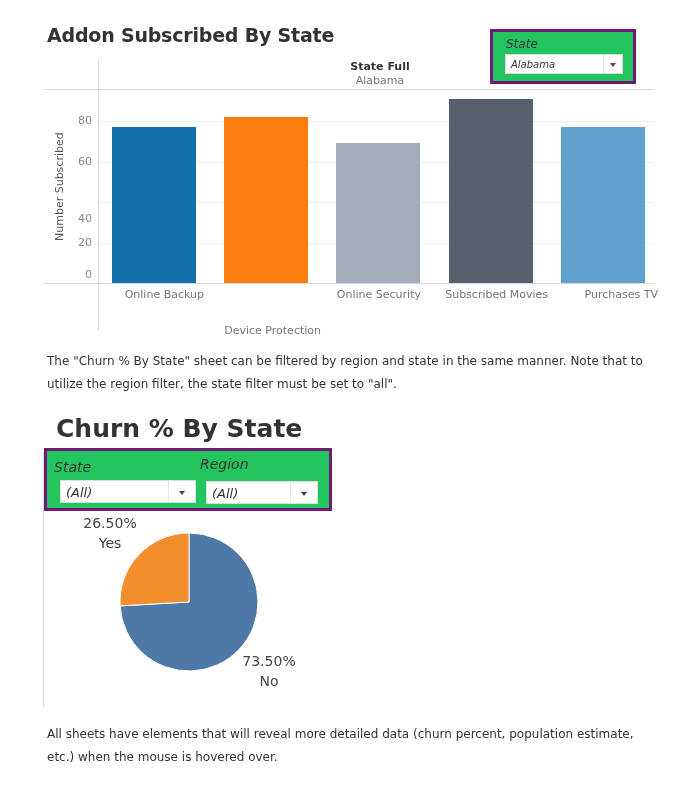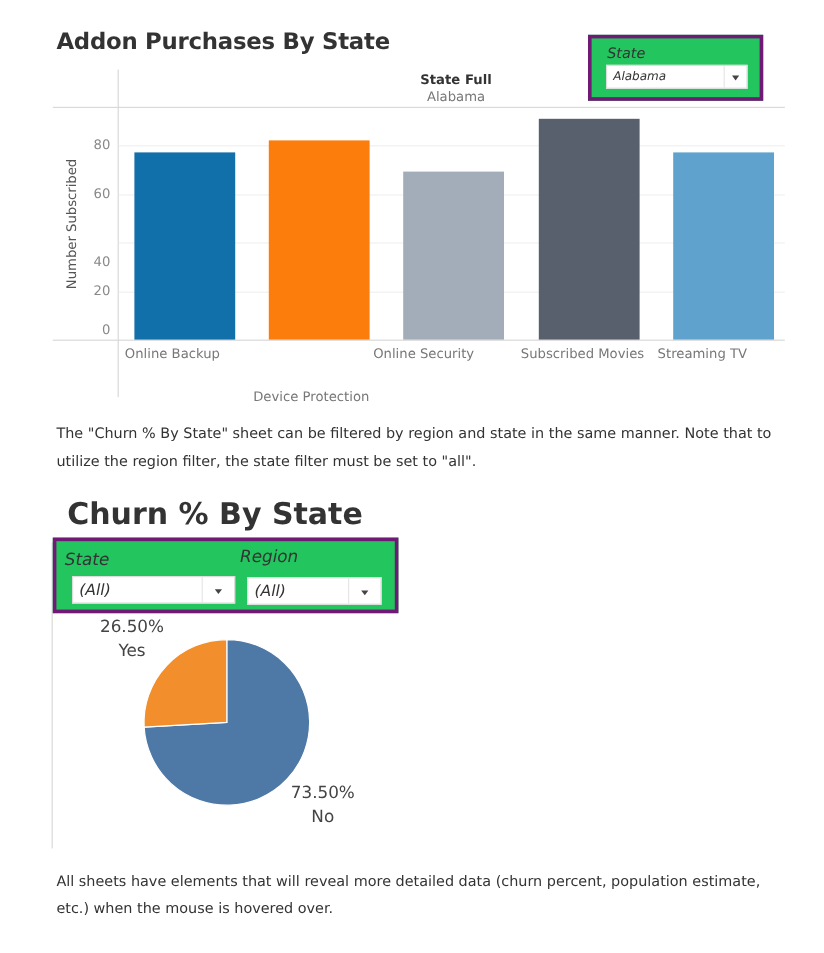--- a/index.html
+++ b/index.html
@@ -20,35 +20,35 @@
 
   .col-header-title { font-size: 11px; font-weight: bold; color: #333; text-align: center; }
   .col-header-value { font-size: 11px; color: #777; text-align: center; }
 
   .hline { height: 1px; background: #d9d9d9; }
   .vline { width: 1px; background: #d9d9d9; }
   .grid { height: 1px; background: #f0f0f0; }
   .ytick { font-size: 11px; color: #888; text-align: right; width: 30px; }
   .ylabel { font-size: 11px; color: #555; transform: rotate(-90deg); transform-origin: left top; white-space: nowrap; }
   .bar { position: absolute; }
-  .xtick { font-size: 11px; color: #777; text-align: left; white-space: nowrap; }
+  .xtick { font-size: 11px; color: #777; text-align: right; white-space: nowrap; }
 
   .para { left: 47px; font-size: 12px; color: #333; line-height: 23px; width: 610px; }
 
   
   .pie-title { left: 56px; top: 414px; font-size: 25px; font-weight: bold; color: #333; }
   .pie-filter-label { font-size: 14px; color: #333; }
   .pie-select { font-size: 13px; }
   .pie-select .arrow { width: 26px; }
   .pie-label { font-size: 14px; color: #444; text-align: center; line-height: 20px; }
 </style>
 </head>
 <body>
 
-<div class="abs bar-title">Addon Purchases By State</div>
+<div class="abs bar-title">Addon Subscribed By State</div>
 
 <div class="abs filter-box" style="left:490px; top:29px; width:146px; height:55px;">
   <div class="abs filter-label" style="left:13px; top:5px;">State</div>
   <div class="select" style="left:12px; top:22px; width:118px; height:20px;">
     <span class="val">Alabama</span>
     <span class="arrow"></span>
   </div>
 </div>
 
 <div class="abs col-header-title" style="left:320px; top:60px; width:120px;">State Full</div>
@@ -74,21 +74,21 @@
 <div class="bar" style="left:112px; top:127px; width:84px; height:156px; background:#1170aa;"></div>
 <div class="bar" style="left:224px; top:117px; width:84px; height:166px; background:#fc7d0b;"></div>
 <div class="bar" style="left:336px; top:143px; width:84px; height:140px; background:#a3acb9;"></div>
 <div class="bar" style="left:449px; top:99px; width:84px; height:184px; background:#57606c;"></div>
 <div class="bar" style="left:561px; top:127px; width:84px; height:156px; background:#5fa2ce;"></div>
 
 <div class="abs xtick" style="left:104px; top:288px; width:100px;">Online Backup</div>
 <div class="abs xtick" style="left:211px; top:288px; width:110px;margin-top:36px;">Device Protection</div>
 <div class="abs xtick" style="left:311px; top:288px; width:110px;">Online Security</div>
 <div class="abs xtick" style="left:434px; top:288px; width:114px;">Subscribed Movies</div>
-<div class="abs xtick" style="left:548px; top:288px; width:110px;">Streaming TV</div>
+<div class="abs xtick" style="left:548px; top:288px; width:110px;">Purchases TV</div>
 
 <div class="abs para" style="top:350px;">The "Churn % By State" sheet can be filtered by region and state in the same manner. Note that to utilize the region filter, the state filter must be set to "all".</div>
 
 <div class="abs pie-title">Churn % By State</div>
 
 <div class="abs vline" style="left:43px; top:452px; height:255px;"></div>
 
 <div class="abs filter-box" style="left:44px; top:448px; width:288px; height:63px;">
   <div class="abs pie-filter-label" style="left:7px; top:8px;">State</div>
   <div class="select pie-select" style="left:13px; top:29px; width:136px; height:23px;">

